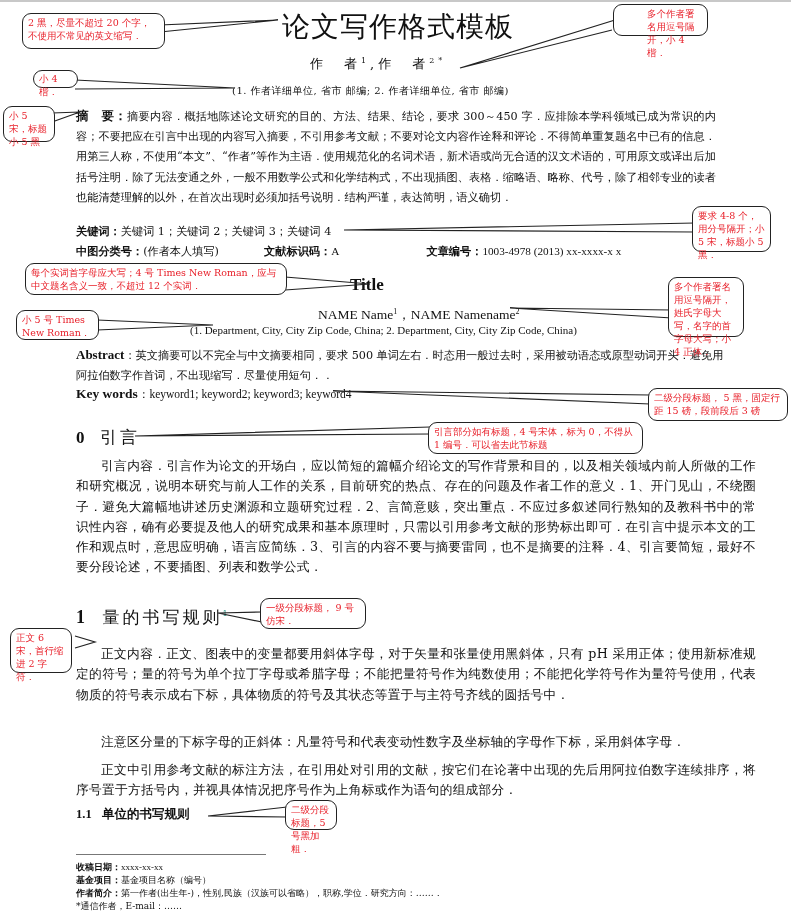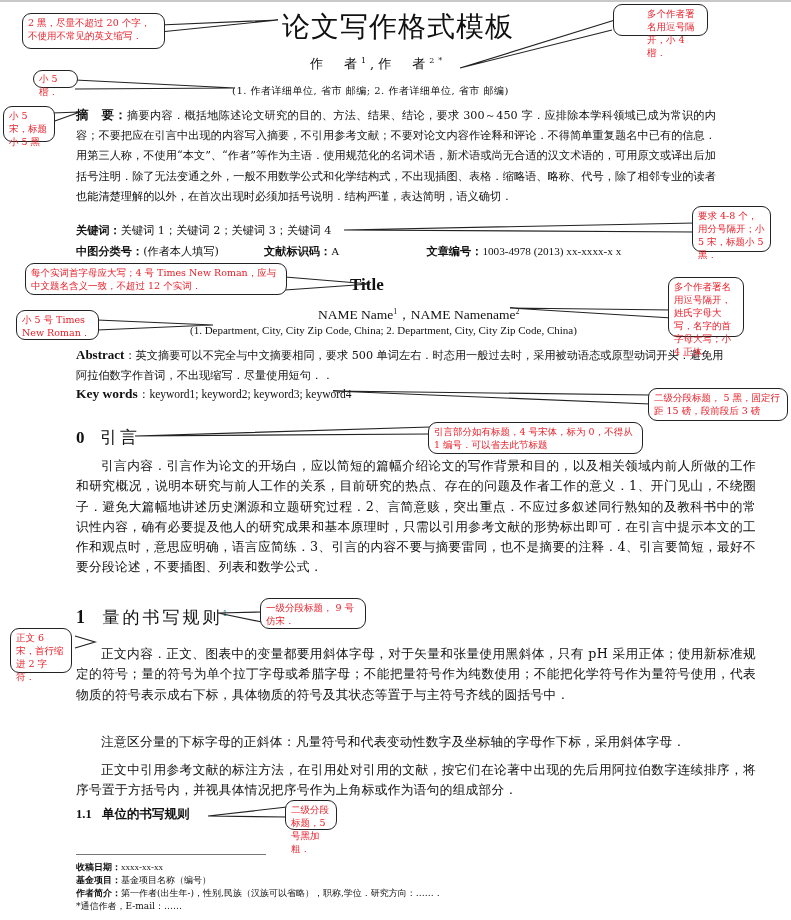--- a/index.html
+++ b/index.html
@@ -10,21 +10,21 @@
   .serif { font-family:"Liberation Serif","DejaVu Serif",serif; }
   .sans { font-family:"DejaVu Sans","Liberation Sans",sans-serif; }
   .callout { position:absolute; border:1.3px solid #222; border-radius:9px; background:#fff;
              color:#e8202a; font-size:9.5px; line-height:13px; padding:2px 5px;
              font-family:"DejaVu Serif","Liberation Serif",serif; white-space:normal; box-sizing:border-box; z-index:3; }
   .title { left:282px; top:8px; font-size:28px; font-family:"DejaVu Sans","Liberation Sans",sans-serif; letter-spacing:1px; }
   .authors { left:310px; top:55px; font-size:13px; letter-spacing:4px; }
   .affil { left:232px; top:84px; font-size:10px; letter-spacing:0.5px; }
   .para { position:absolute; left:76px; width:640px; font-size:11.2px; line-height:20.2px; }
   .body-p { position:absolute; left:76px; width:680px; font-size:12.7px; line-height:20.3px; letter-spacing:0.3px; }
-  .label-bold { font-weight:bold; font-family:Liberation Mono, monospace; }
+  .label-bold { font-weight:bold; font-family:Liberation Sans, sans-serif; }
   sup { font-size:8px; vertical-align:super; line-height:0; }
   .en-title { left:350px; top:275px; font-size:17px; font-weight:bold; }
   .en-authors { left:318px; top:306px; font-size:13.5px; }
   .en-affil { left:190px; top:324px; font-size:11px; }
   .sec-h { position:absolute; left:76px; font-size:17px; }
   .sec-num { font-weight:bold; font-family:"Liberation Serif",serif; }
   .footrule { position:absolute; left:76px; top:854px; width:190px; height:1px; background:#777; }
   .foot { position:absolute; left:76px; font-size:9px; line-height:12.5px; }
   svg.lines { position:absolute; left:0; top:0; z-index:2; pointer-events:none; }
 </style>
@@ -116,21 +116,21 @@
 </div>
 
 <div class="footrule"></div>
 <div class="foot" style="top:861px;"><span class="label-bold">收稿日期：</span><span class="serif">xxxx-xx-xx</span></div>
 <div class="foot" style="top:874px;"><span class="label-bold">基金项目：</span><span>基金项目名称（编号）</span></div>
 <div class="foot" style="top:887px;"><span class="label-bold">作者简介：</span><span>第一作者(出生年-)，性别,民族（汉族可以省略），职称,学位．研究方向：……．</span></div>
 <div class="foot" style="top:900px;"><span>*通信作者，E-mail：……</span></div>
 
 <div class="callout" style="left:22px; top:13px; width:143px; height:36px;">2 黑，尽量不超过 20 个字，不使用不常见的英文缩写．</div>
 <div class="callout" style="left:613px; top:4px; width:95px; height:32px;padding-left:33px;">多个作者署名用逗号隔开，小 4 楷．</div>
-<div class="callout" style="left:33px; top:70px; width:45px; height:18px; padding-top:1px;">小 5 楷．</div>
+<div class="callout" style="left:33px; top:70px; width:45px; height:18px; padding-top:1px;">小 4 楷．</div>
 <div class="callout" style="left:3px; top:106px; width:52px; height:36px;">小 5 宋，标题小 5 黑</div>
 <div class="callout" style="left:692px; top:206px; width:79px; height:46px;">要求 4-8 个，用分号隔开；小 5 宋，标题小 5 黑．</div>
 <div class="callout" style="left:25px; top:263px; width:262px; height:32px;">每个实词首字母应大写；4 号 Times New Roman，应与中文题名含义一致，不超过 12 个实词．</div>
 <div class="callout" style="left:668px; top:277px; width:76px; height:60px;">多个作者署名用逗号隔开，姓氏字母大写，名字的首字母大写；小 4 正体．</div>
 <div class="callout" style="left:16px; top:310px; width:83px; height:30px;">小 5 号 Times New Roman．</div>
 <div class="callout" style="left:648px; top:388px; width:140px; height:33px;">二级分段标题， 5 黑，固定行距 15 磅，段前段后 3 磅</div>
 <div class="callout" style="left:428px; top:422px; width:215px; height:32px;">引言部分如有标题，4 号宋体，标为 0，不得从 1 编号．可以省去此节标题</div>
 <div class="callout" style="left:260px; top:598px; width:106px; height:31px;">一级分段标题， 9 号仿宋．</div>
 <div class="callout" style="left:10px; top:628px; width:62px; height:45px;">正文 6 宋，首行缩进 2 字符．</div>
 <div class="callout" style="left:285px; top:800px; width:52px; height:30px;">二级分段标题，5 号黑加粗．</div>

